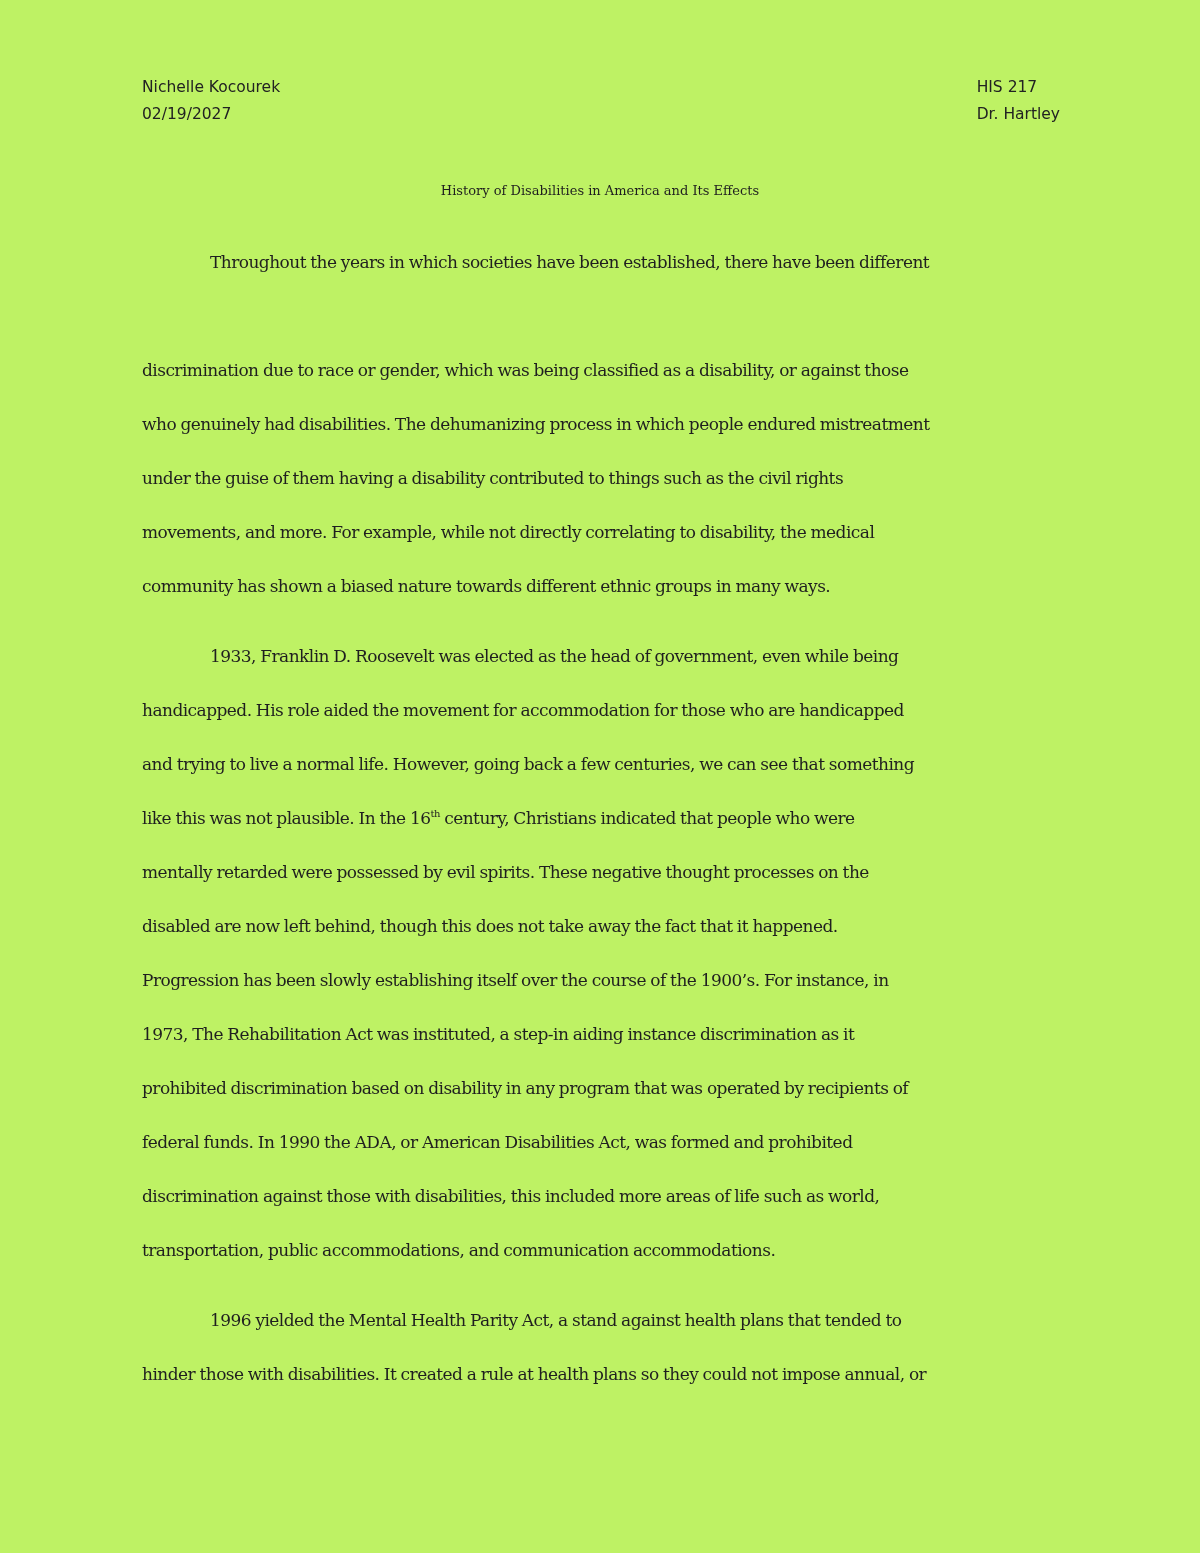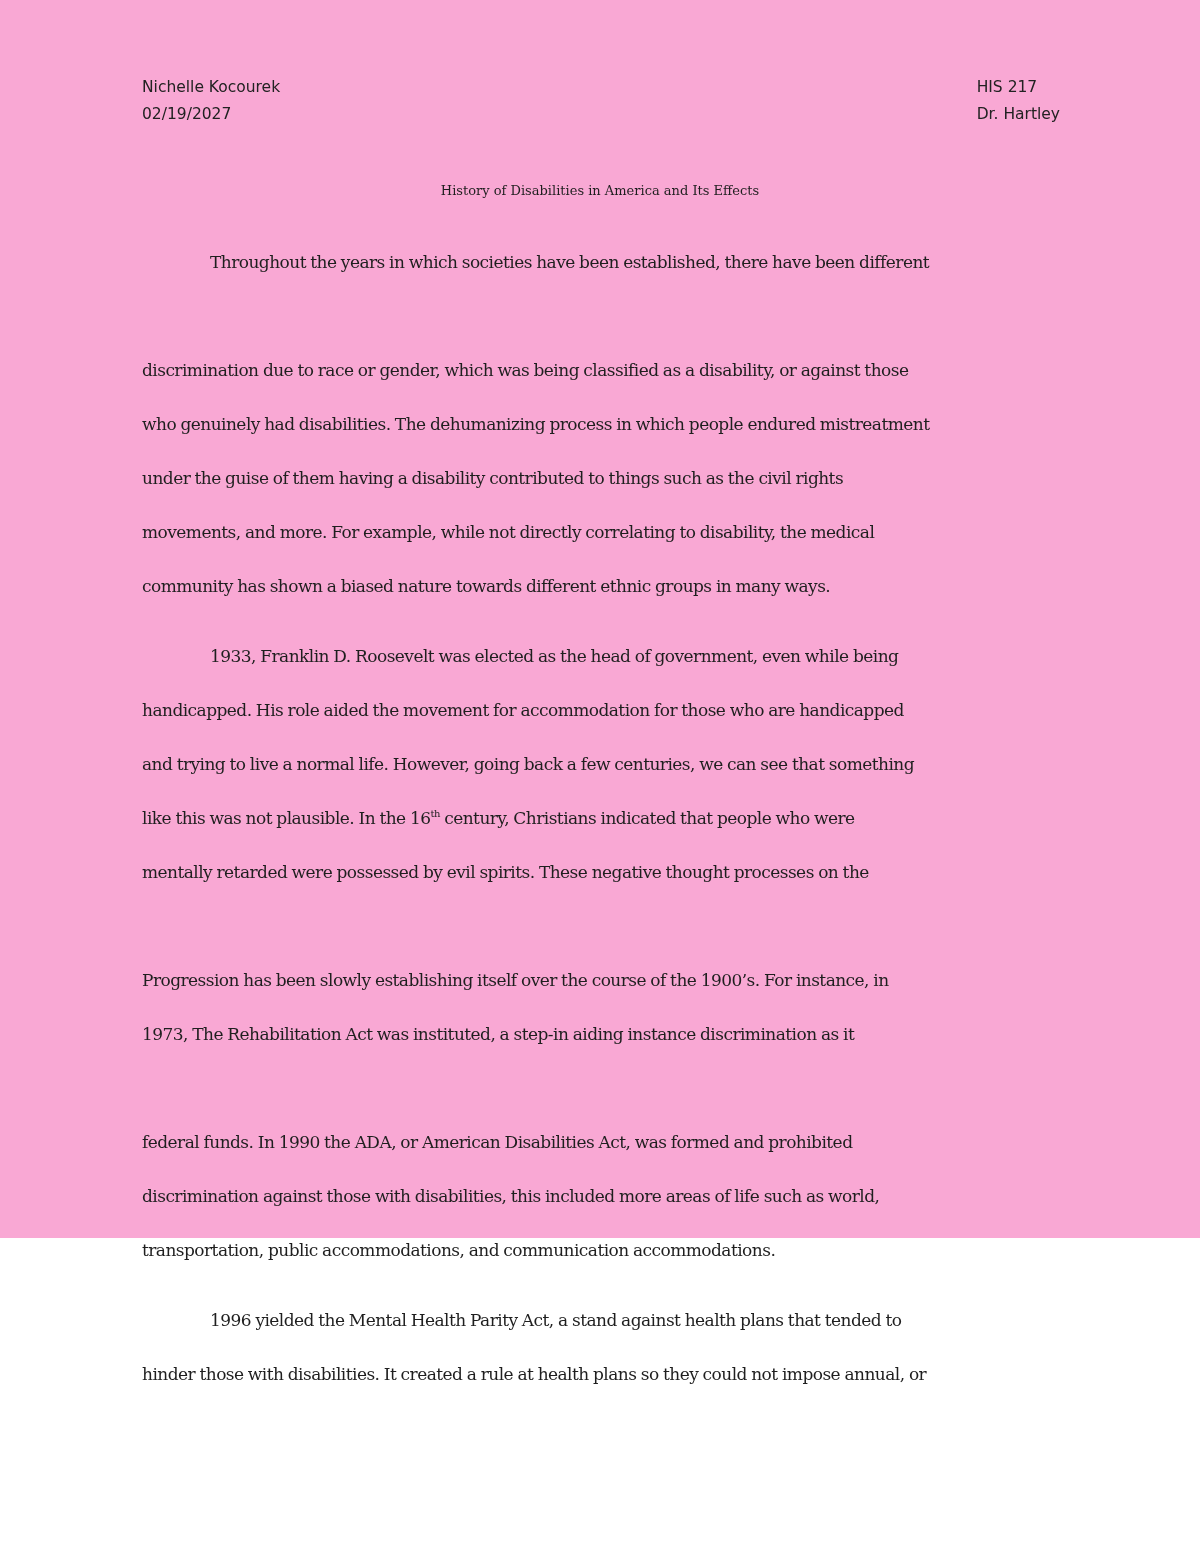--- a/index.html
+++ b/index.html
@@ -11,22 +11,22 @@
       width: 1200px;
       height: 1553px;
       position: relative;
       overflow: hidden;
       color: #1a1a1a;
     }
     .page {
       position: absolute;
       left: 0; top: 0;
       width: 1200px;
-      height: 1238px;
-      background: #f9a8d4;
+      height: 1553px;
+      background: #bef264;
     }
     .header-left, .header-right {
       position: absolute;
       top: 74px;
       font-family: "DejaVu Sans", sans-serif;
       font-size: 15.5px;
       line-height: 27px;
       color: #222;
     }
     .header-left { left: 142px; }
@@ -86,22 +86,24 @@
   <div class="body-line" style="top:410px">who genuinely had disabilities. The dehumanizing process in which people endured mistreatment</div>
   <div class="body-line" style="top:464px">under the guise of them having a disability contributed to things such as the civil rights</div>
   <div class="body-line" style="top:518px">movements, and more. For example, while not directly correlating to disability, the medical</div>
   <div class="body-line" style="top:572px">community has shown a biased nature towards different ethnic groups in many ways.</div>
 
   <div class="body-line indent" style="top:642px">1933, Franklin D. Roosevelt was elected as the head of government, even while being</div>
   <div class="body-line" style="top:696px">handicapped. His role aided the movement for accommodation for those who are handicapped</div>
   <div class="body-line" style="top:750px">and trying to live a normal life. However, going back a few centuries, we can see that something</div>
   <div class="body-line" style="top:804px"><span>like this was not plausible. In the 16</span><sup class="ord">th</sup><span> century, Christians indicated that people who were</span></div>
   <div class="body-line" style="top:858px">mentally retarded were possessed by evil spirits. These negative thought processes on the</div>
+  <div class="body-line" style="top:912px">disabled are now left behind, though this does not take away the fact that it happened.</div>
   <div class="body-line" style="top:966px">Progression has been slowly establishing itself over the course of the 1900’s. For instance, in</div>
   <div class="body-line" style="top:1020px">1973, The Rehabilitation Act was instituted, a step-in aiding instance discrimination as it</div>
+  <div class="body-line" style="top:1074px">prohibited discrimination based on disability in any program that was operated by recipients of</div>
   <div class="body-line" style="top:1128px">federal funds. In 1990 the ADA, or American Disabilities Act, was formed and prohibited</div>
   <div class="body-line" style="top:1182px">discrimination against those with disabilities, this included more areas of life such as world,</div>
   <div class="body-line" style="top:1236px">transportation, public accommodations, and communication accommodations.</div>
 
   <div class="body-line indent" style="top:1306px">1996 yielded the Mental Health Parity Act, a stand against health plans that tended to</div>
   <div class="body-line" style="top:1360px">hinder those with disabilities. It created a rule at health plans so they could not impose annual, or</div>
 
 </div>
 
 </body></html>

